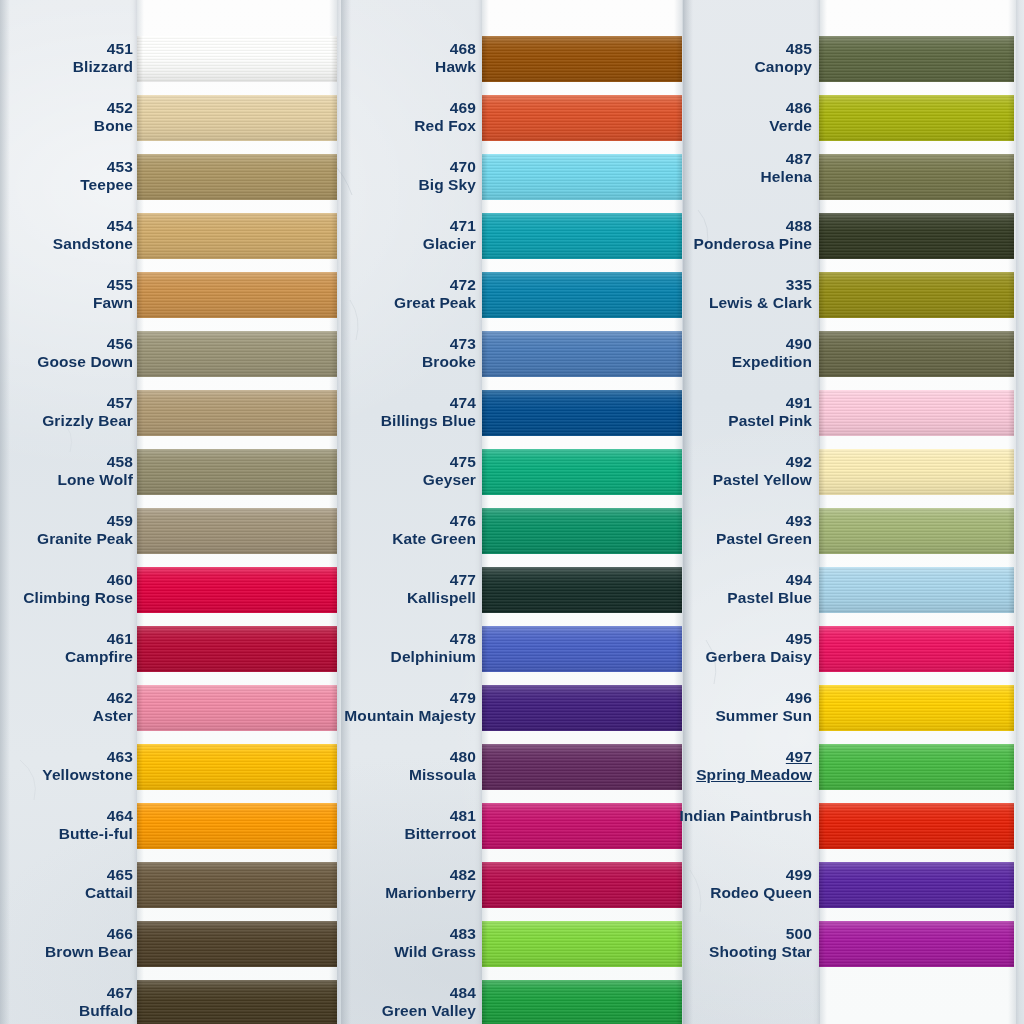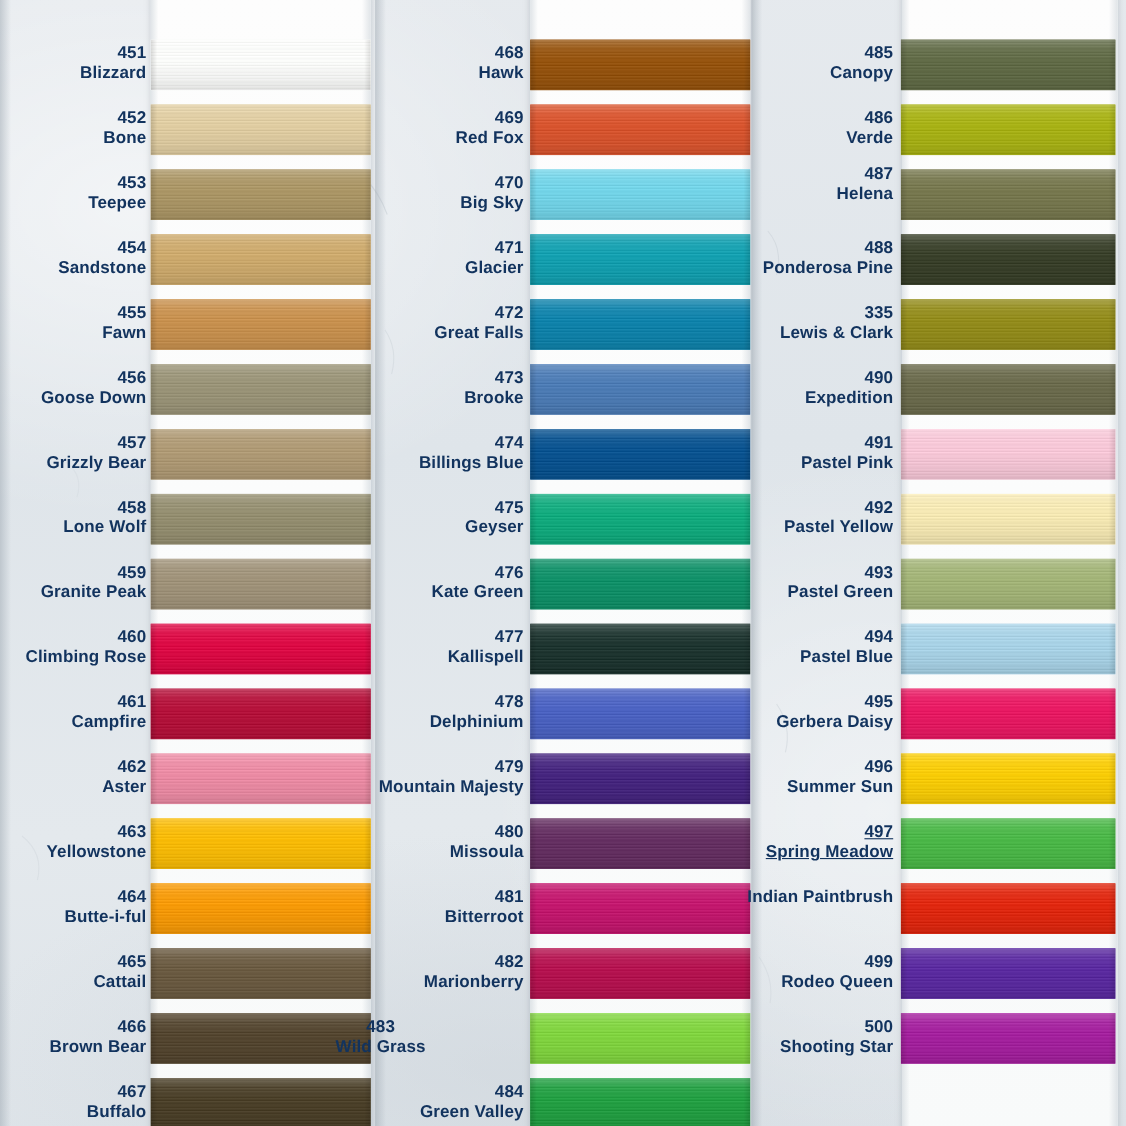--- a/index.html
+++ b/index.html
@@ -322,21 +322,21 @@
       <span class="name">Glacier</span>
     </div>
     <div class="swatch" style="left: 482px; width: 200px; top: 213px; height: 46px; background: rgb(20, 160, 176);">
       <div class="thread" style="background-image: repeating-linear-gradient(rgb(29, 169, 185) 0px, rgb(29, 169, 185) 1px, rgb(20, 160, 176) 1px, rgb(20, 160, 176) 2px, rgb(9, 149, 165) 2px, rgb(9, 149, 165) 3px);"></div>
       <div class="sheen"></div>
       <div class="edgeL"></div>
       <div class="edgeR"></div>
     </div>
     <div class="labelbox" style="right: 548px; top: 276px; width: 260px;">
       <span class="code">472</span>
-      <span class="name">Great Falls</span>
+      <span class="name">Great Peak</span>
     </div>
     <div class="swatch" style="left: 482px; width: 200px; top: 272px; height: 46px; background: rgb(16, 131, 171);">
       <div class="thread" style="background-image: repeating-linear-gradient(rgb(25, 140, 180) 0px, rgb(25, 140, 180) 1px, rgb(16, 131, 171) 1px, rgb(16, 131, 171) 2px, rgb(5, 120, 160) 2px, rgb(5, 120, 160) 3px);"></div>
       <div class="sheen"></div>
       <div class="edgeL"></div>
       <div class="edgeR"></div>
     </div>
     <div class="labelbox" style="right: 548px; top: 335px; width: 260px;">
       <span class="code">473</span>
       <span class="name">Brooke</span>
@@ -430,21 +430,21 @@
     <div class="labelbox" style="right: 548px; top: 866px; width: 260px;">
       <span class="code">482</span>
       <span class="name">Marionberry</span>
     </div>
     <div class="swatch" style="left: 482px; width: 200px; top: 862px; height: 46px; background: rgb(181, 19, 80);">
       <div class="thread" style="background-image: repeating-linear-gradient(rgb(190, 28, 89) 0px, rgb(190, 28, 89) 1px, rgb(181, 19, 80) 1px, rgb(181, 19, 80) 2px, rgb(170, 8, 69) 2px, rgb(170, 8, 69) 3px);"></div>
       <div class="sheen"></div>
       <div class="edgeL"></div>
       <div class="edgeR"></div>
     </div>
-    <div class="labelbox" style="right: 548px; top: 925px; width: 260px; text-align: center;">
+    <div class="labelbox" style="right: 548px; top: 925px; width: 260px;">
       <span class="code">483</span>
       <span class="name">Wild Grass</span>
     </div>
     <div class="swatch" style="left: 482px; width: 200px; top: 921px; height: 46px; background: rgb(129, 212, 64);">
       <div class="thread" style="background-image: repeating-linear-gradient(rgb(138, 221, 73) 0px, rgb(138, 221, 73) 1px, rgb(129, 212, 64) 1px, rgb(129, 212, 64) 2px, rgb(118, 201, 53) 2px, rgb(118, 201, 53) 3px);"></div>
       <div class="sheen"></div>
       <div class="edgeL"></div>
       <div class="edgeR"></div>
     </div>
     <div class="labelbox" style="right: 548px; top: 984px; width: 260px;">

